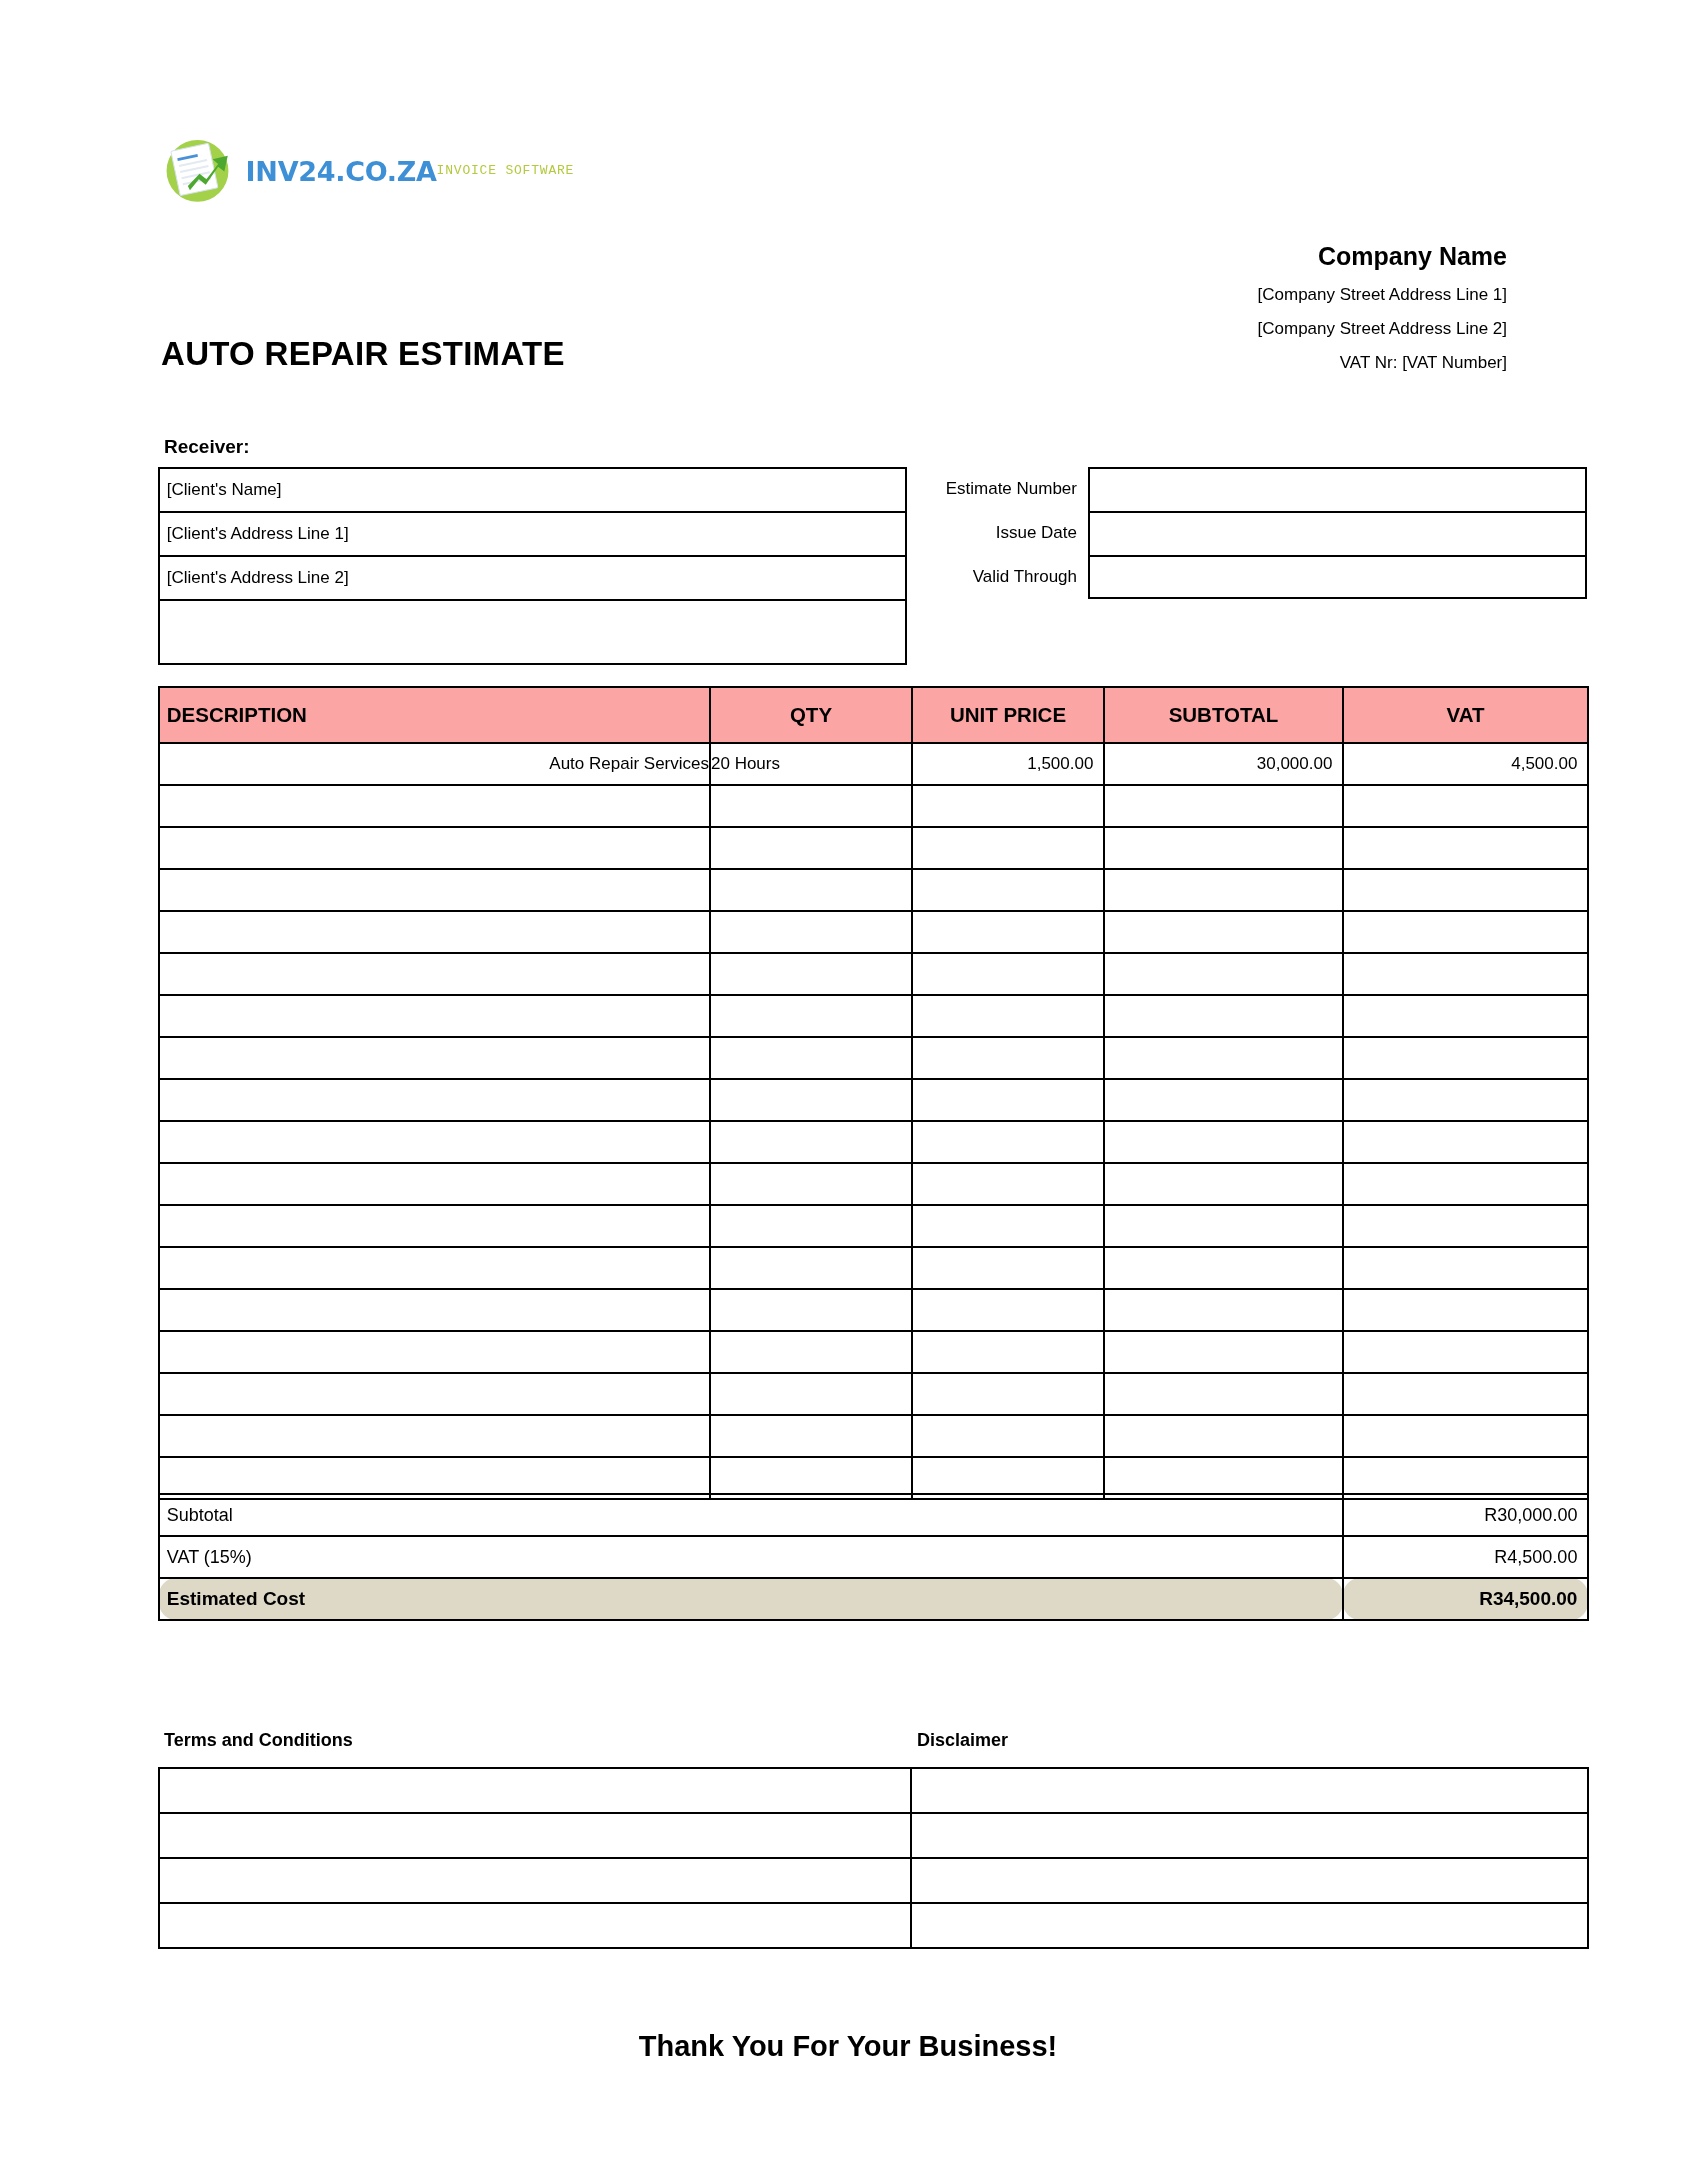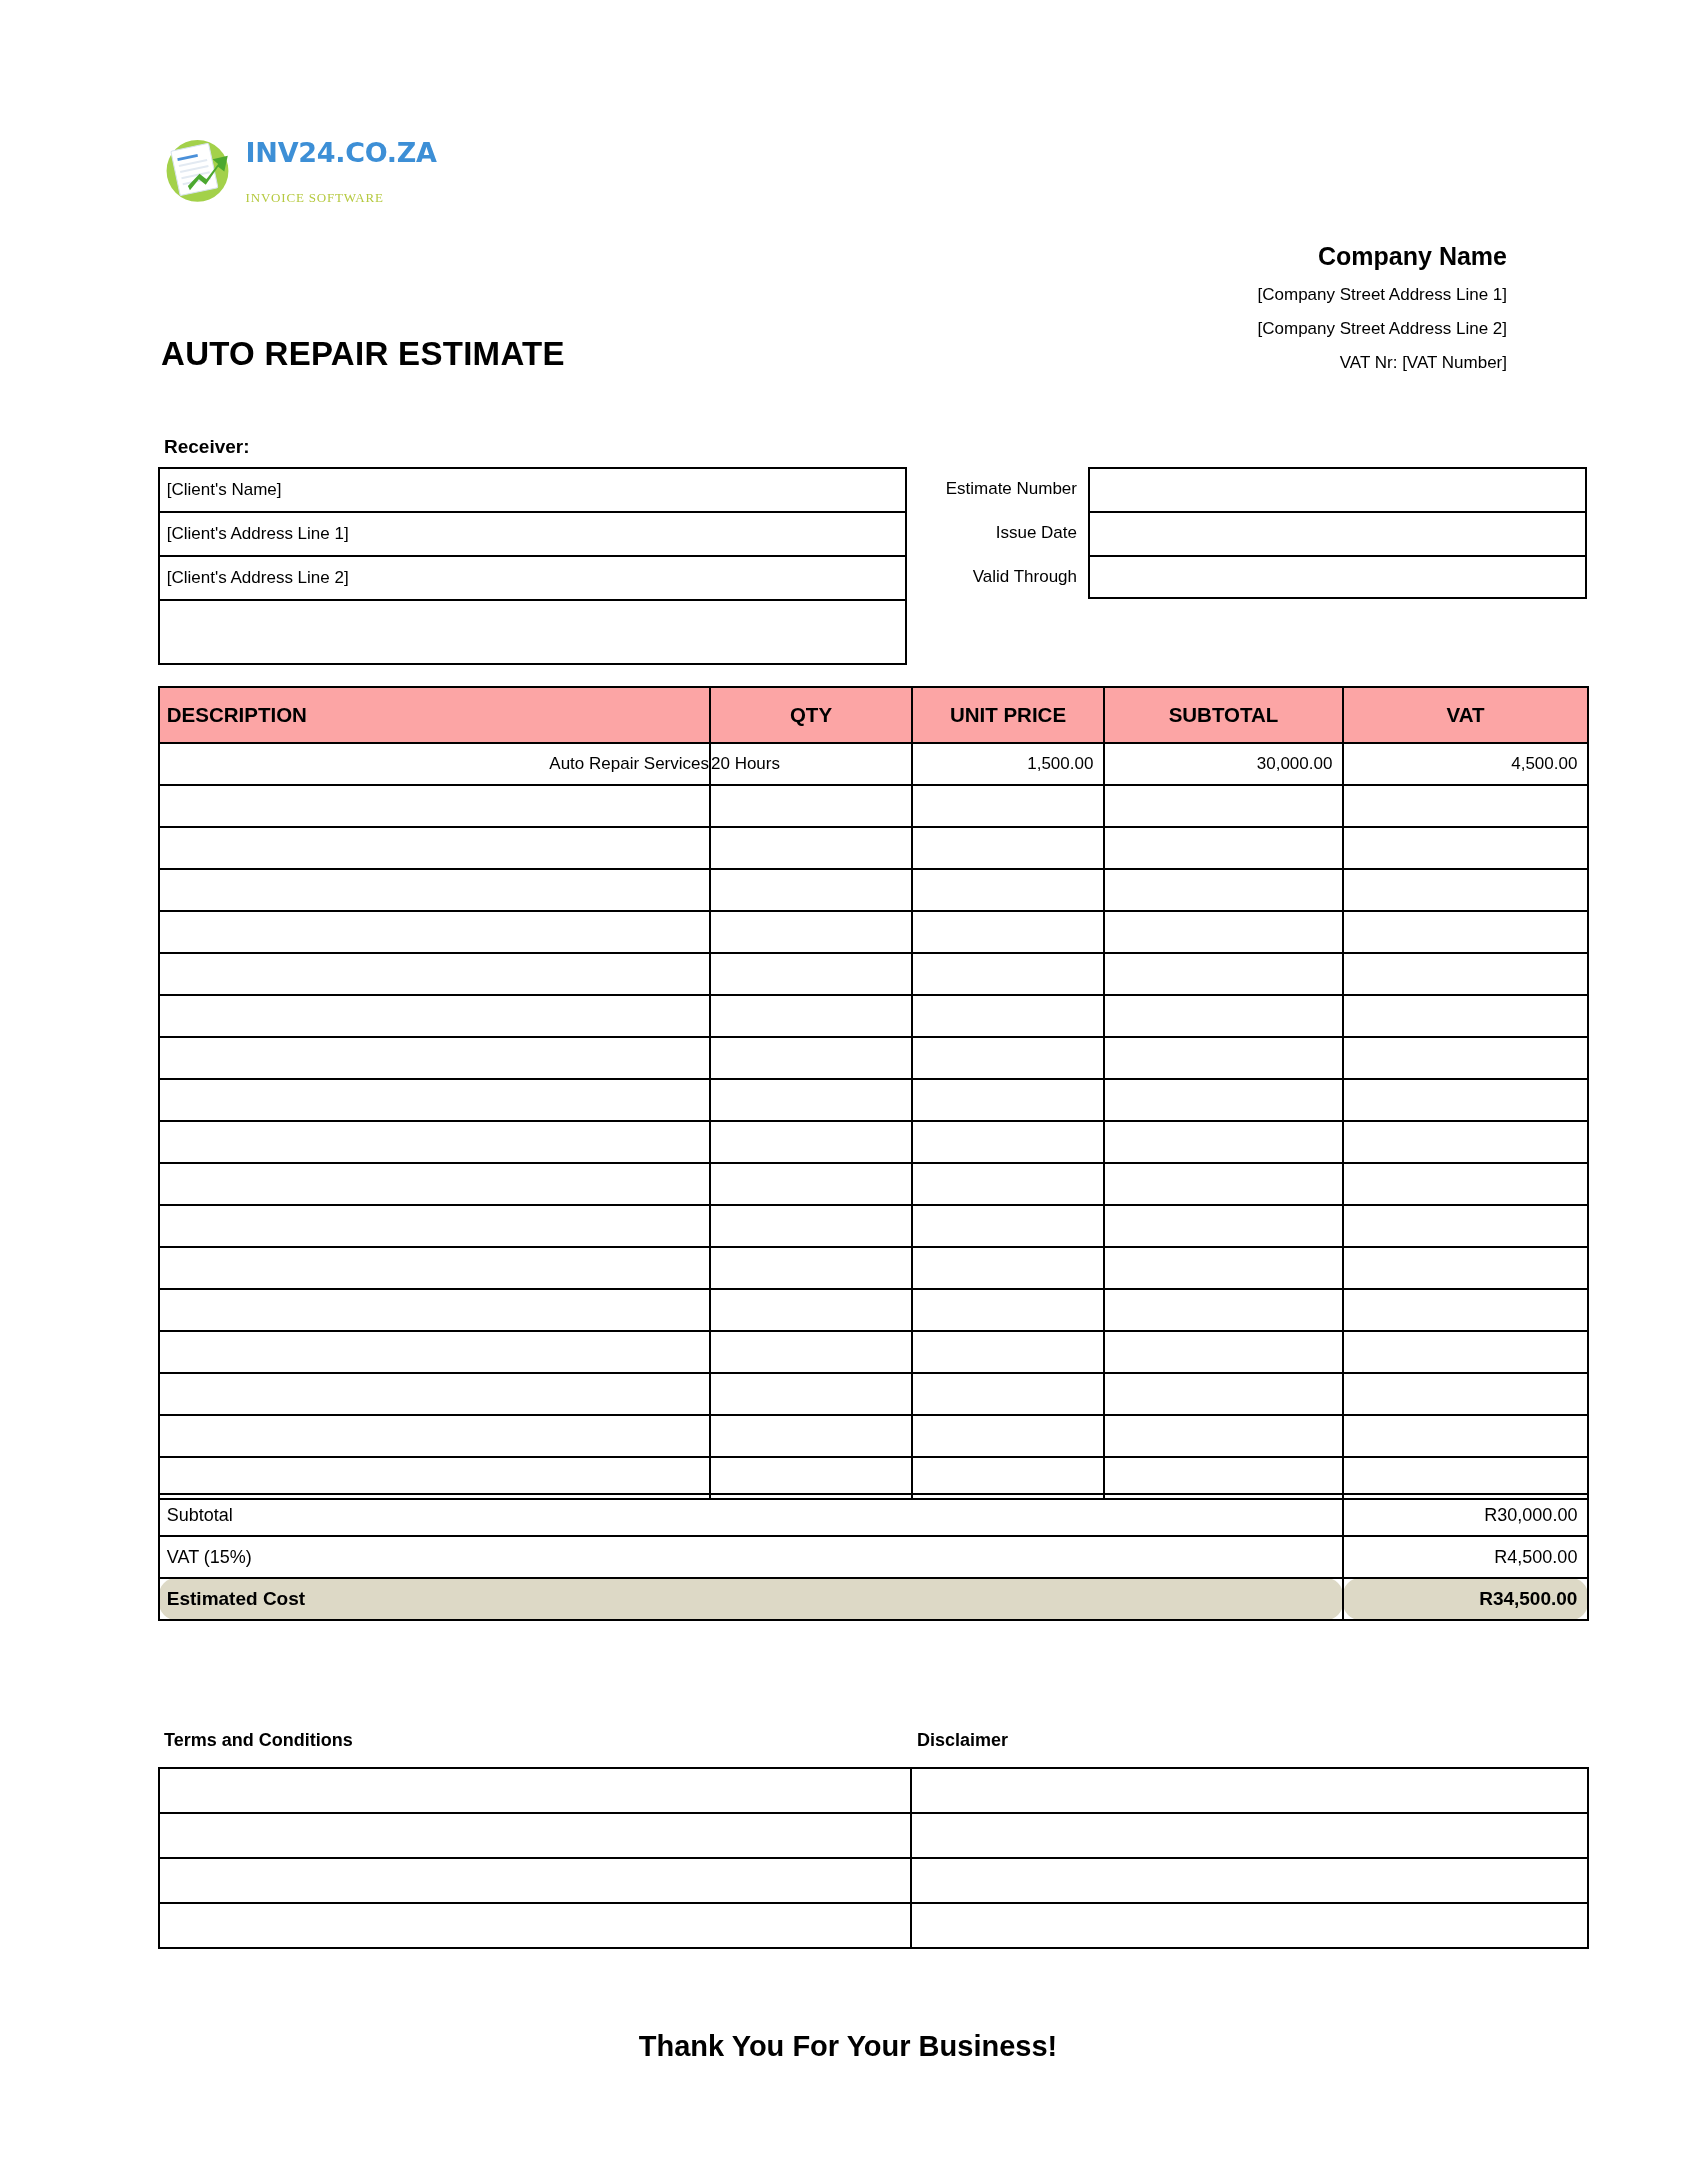--- a/index.html
+++ b/index.html
@@ -32,41 +32,39 @@
     gap: 9.6px;
   }
   .logo-mark {
     width: 77px;
     height: 77px;
     position: relative;
     flex: 0 0 auto;
   }
   .logo-text-wrap {
     display: flex;
-    flex-direction: column;
     justify-content: center;
     padding-top: 4.1px;
-    gap: 19px;
   }
   .logo-title {
     font-size: 27px;
     font-weight: bold;
     letter-spacing: -0.3px;
     color: #3d8fd6;
     line-height: 1;
     font-family: "DejaVu Sans", sans-serif;
   }
   .logo-sub {
     font-size: 13px;
     font-weight: normal;
     letter-spacing: 0.8px;
     color: #b5c93f;
     line-height: 1;
     margin-top: 6px;
-    font-family: Liberation Serif, serif;
+    font-family: Liberation Mono, monospace;
   }
 
   
   .company-block {
     position: absolute;
     right: 189px;
     top: 243px;
     text-align: right;
     width: 616px;
   }

